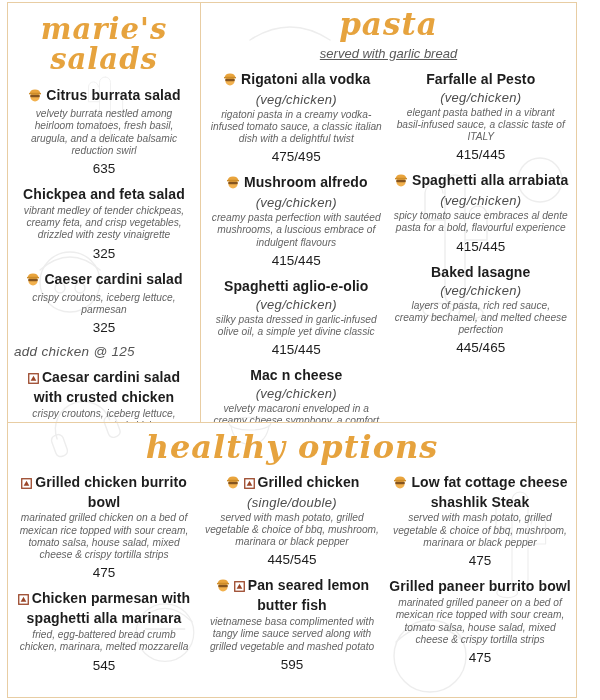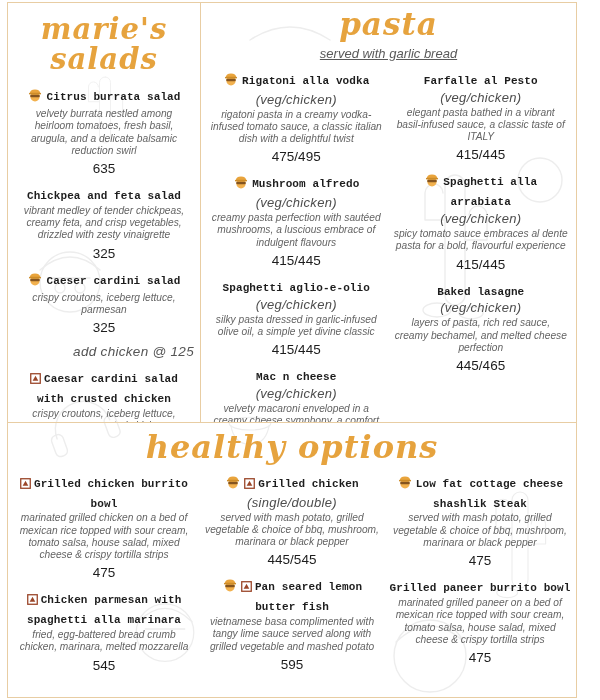--- a/index.html
+++ b/index.html
@@ -56,36 +56,35 @@
   .pasta-cols { display: grid; grid-template-columns: 1fr 1fr; column-gap: 6px; }
 
   .bottom-row { flex: 1; padding-top: 0; overflow: hidden; }
   .healthy-cols { display: grid; grid-template-columns: 1fr 1fr 1fr; column-gap: 4px; padding: 0 4px; }
 
   .dish { text-align: center; margin-bottom: 9px; }
   .dish-title-row { line-height: 1.12; }
   .dish-icons { display: inline; }
   .icon { display: inline-block; vertical-align: -2px; margin-right: 3px; }
   .dish-name {
-    font-weight: 700; font-size: 11px; color: var(--title, #1d1d1d);
+    font-weight: 700; font-size: 14px; color: var(--title, #1d1d1d);
     letter-spacing: .1px;
-    font-family: Liberation Mono, monospace;
   }
   .dish-sub {
     font-style: italic; font-size: 13px; color: #4d4d4d;
     margin-top: 2px; letter-spacing: .3px;
   }
   .dish-desc {
     font-style: italic; font-size: 10.2px; color: var(--desc, #646464);
     line-height: 1.2; margin-top: 2px; padding: 0 2px;
   }
   .dish-price { font-weight: 400; font-size: 13.5px; color: var(--title, #1d1d1d); margin-top: 4px; }
 
   .menu-note {
-    text-align: right; font-style: italic; font-size: 13.5px;
+    text-align: left; font-style: italic; font-size: 13.5px;
     color: #555; margin: 7px 0 9px 0; letter-spacing: .3px;
   }
 </style>
 </head>
 <body>
 
 <div class="page">
 
   <svg class="doodles" width="600" height="700" viewBox="0 0 600 700">
     <g fill="none" stroke="#ededed" stroke-width="1.4" stroke-linecap="round" stroke-linejoin="round">

